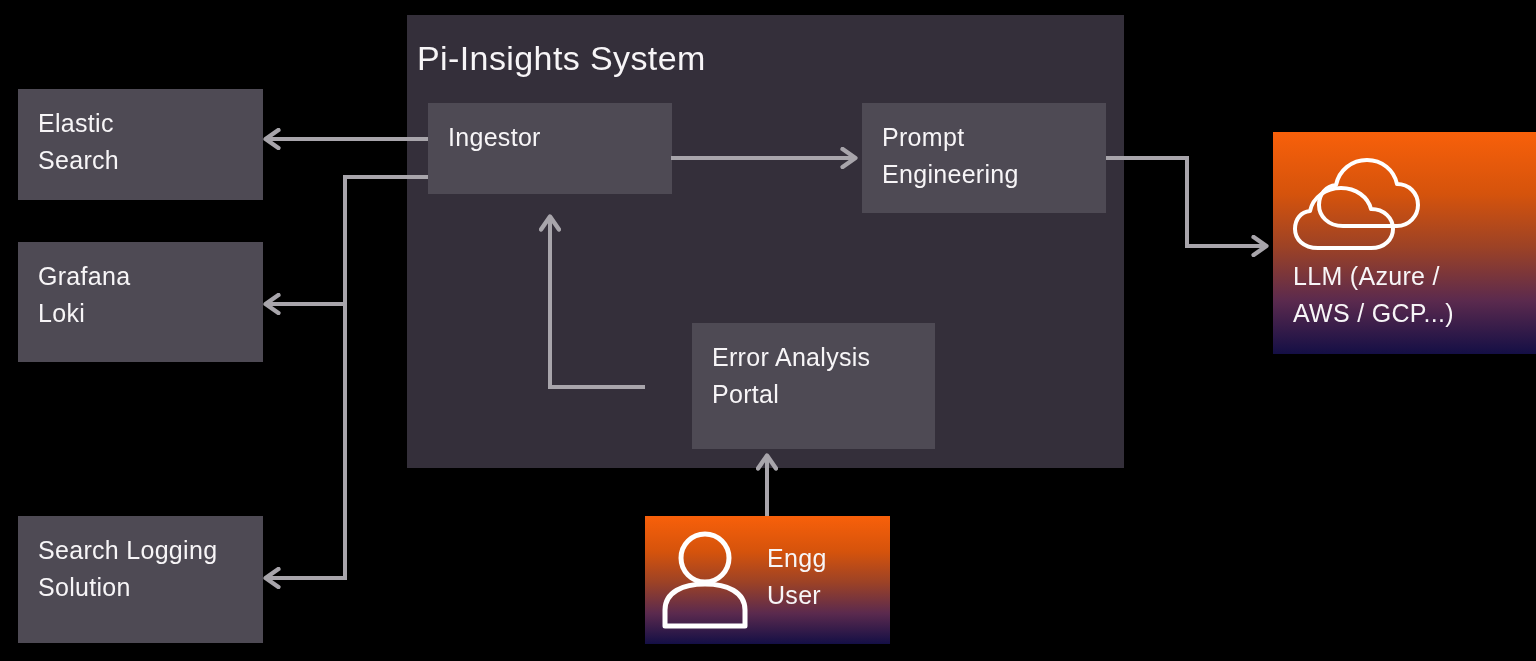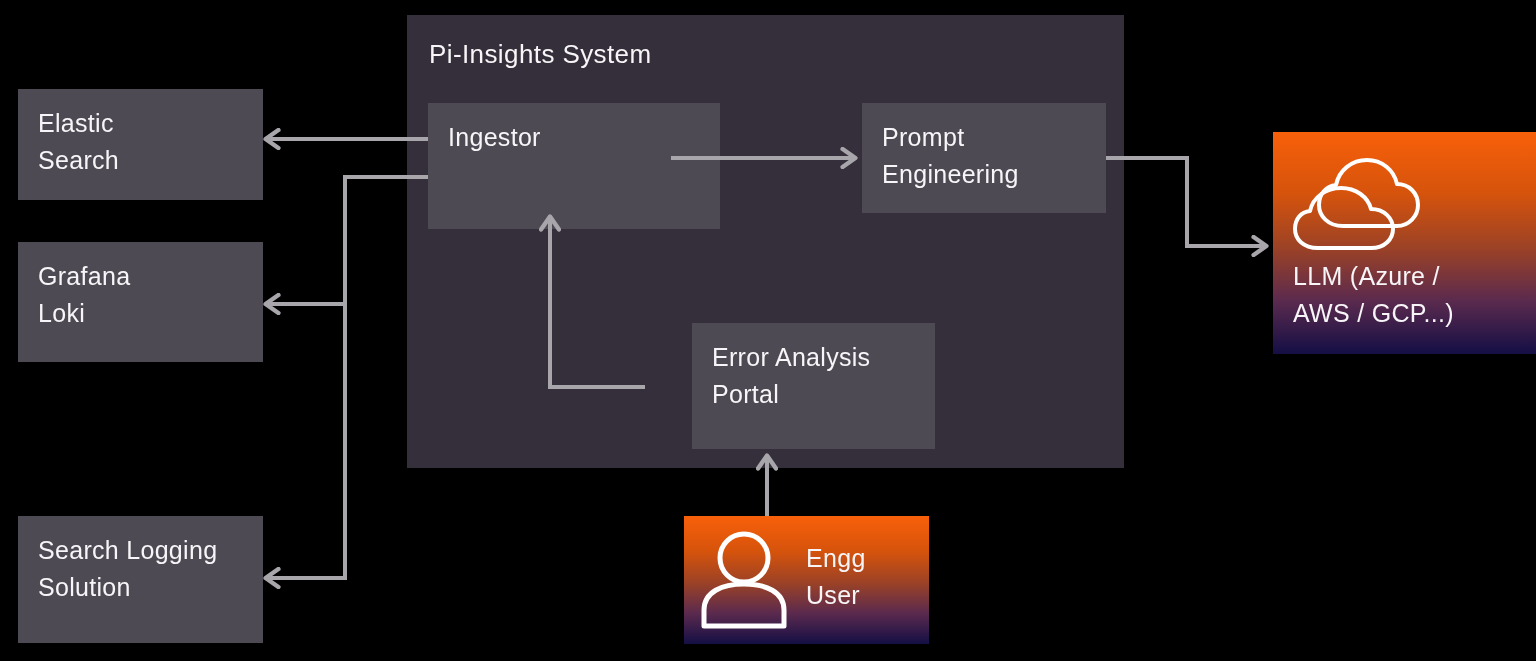--- a/index.html
+++ b/index.html
@@ -16,22 +16,22 @@
     overflow: hidden;
   }
   .system-container {
     position: absolute;
     left: 407px; top: 15px;
     width: 717px; height: 453px;
     background: var(--system-container, #342f3a);
   }
   .system-title {
     position: absolute;
-    left: 22px; top: 24px;
-    font-size: 26px;
+    left: 10px; top: 24px;
+    font-size: 34px;
     font-weight: 500;
     letter-spacing: 0.4px;
     color: var(--text, #f7f5f7);
     white-space: pre-line;
   }
   .node {
     position: absolute;
     background: var(--node, #4e4a54);
     color: var(--text, #f7f5f7);
   }
@@ -83,21 +83,21 @@
   }
 </style>
 </head>
 <body>
 
 <div class="canvas">
 
   <div class="system-container">
     <div class="system-title">Pi-Insights System</div>
 
-    <div class="node" style="left:21px; top:88px; width:244px; height:126px;padding-left:48px;">
+    <div class="node" style="left:21px; top:88px; width:244px; height:91px;">
       <div class="label">Ingestor</div>
     </div>
 
     <div class="node" style="left:455px; top:88px; width:244px; height:110px;">
       <div class="label">Prompt
 Engineering</div>
     </div>
 
     <div class="node" style="left:238px; top:308px; width:243px; height:126px;margin-left:47px;">
       <div class="label">Error Analysis
@@ -124,21 +124,21 @@
     <svg class="icon-svg" style="left:12px; top:12px;" width="152" height="116" viewBox="0 0 152 116" aria-hidden="true">
       <g fill="none" stroke="#ffffff" stroke-width="4" stroke-linejoin="round" stroke-linecap="round">
         <path d="M58,82 C43,82 34,72 34,61 C34,50 41,42 51,41 C54,26 67,16 82,16 C97,16 109,26 112,40 C124,40 133,49 133,61 C133,72 124,82 112,82 Z"></path>
         <path d="M33,104 C18,104 10,95 10,85 C10,75 16,68 25,67 C28,53 41,44 56,44 C71,44 83,53 86,65 C99,65 108,74 108,85 C108,95 100,104 86,104 Z"></path>
       </g>
     </svg>
     <div class="label" style="left:20px; top:126px;">LLM (Azure /
 AWS / GCP...)</div>
   </div>
 
-  <div class="gradient-node" style="left:645px; top:516px; width:245px; height:128px;margin-left:39px;">
+  <div class="gradient-node" style="left:645px; top:516px; width:245px; height:128px;">
     <svg class="icon-svg" style="left:14px; top:14px;" width="92" height="100" viewBox="0 0 92 100" aria-hidden="true">
       <g fill="none" stroke="#ffffff" stroke-width="5" stroke-linejoin="round" stroke-linecap="round">
         <circle cx="46" cy="28" r="24"></circle>
         <path d="M6,96 L6,80 C6,62 24,54 46,54 C68,54 86,62 86,80 L86,96 Z"></path>
       </g>
     </svg>
     <div class="label" style="left:122px; top:24px;">Engg
 User</div>
   </div>
 

